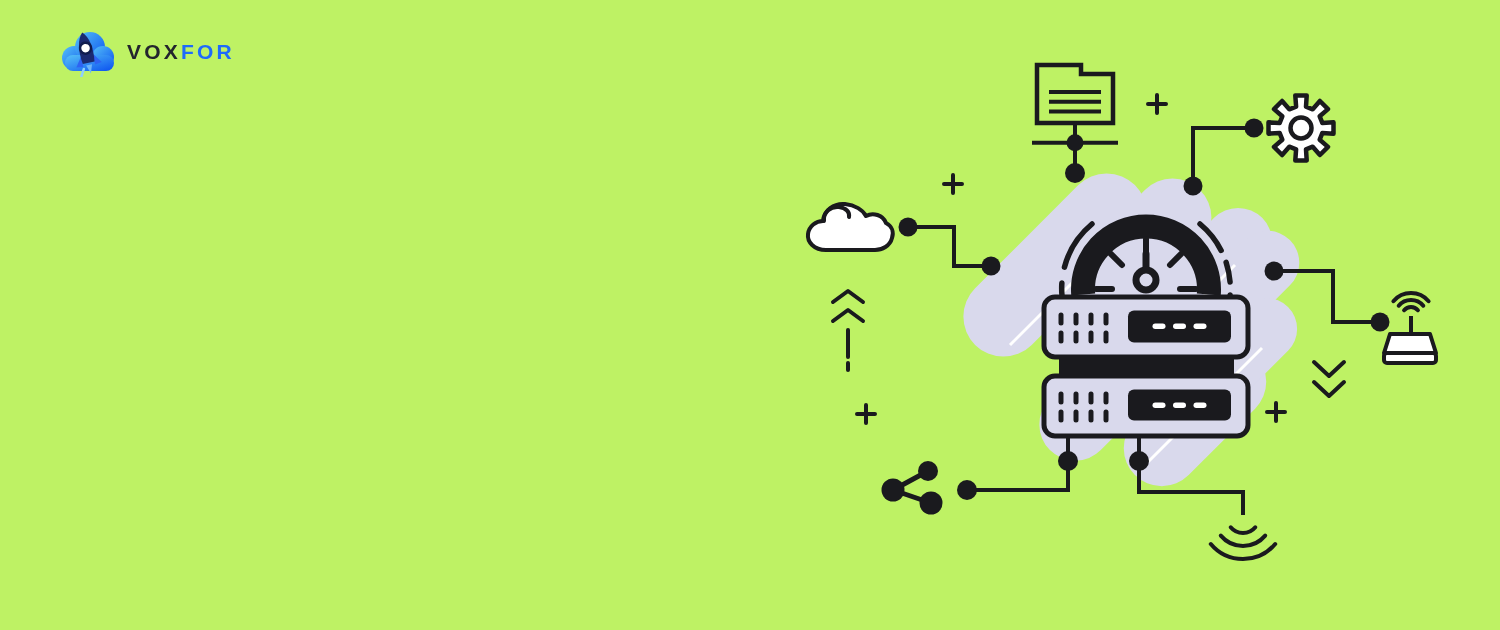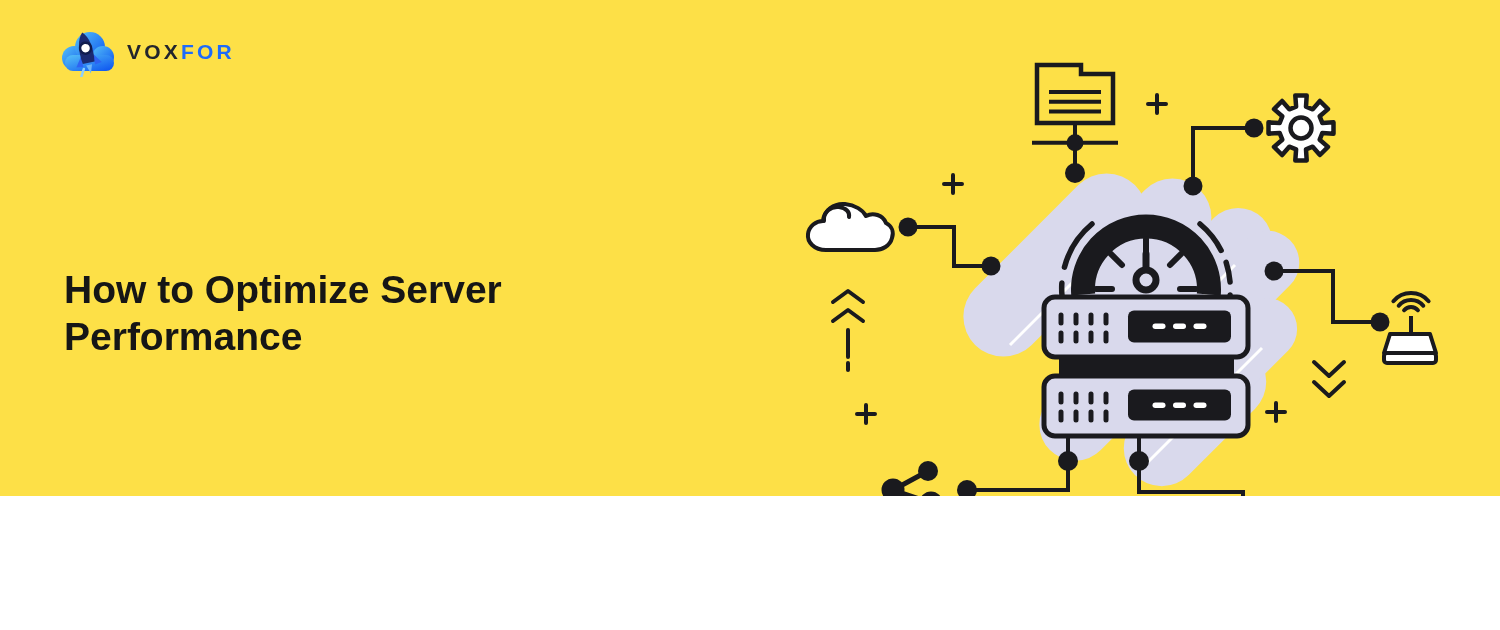--- a/index.html
+++ b/index.html
@@ -1,16 +1,16 @@
 <!DOCTYPE html>
 <html><head>
 <meta charset="utf-8">
 <style>
   html,body{margin:0;padding:0;background:#fff;}
-  .canvas{position:relative;width:1500px;height:496px;background:#fde047;overflow:hidden;
+  .canvas{position:relative;width:1500px;height:630px;background:#bef264;overflow:hidden;
           font-family:"Liberation Sans",sans-serif;}
   .logo{position:absolute;left:57px;top:25px;display:flex;align-items:center;gap:10px;}
   .logo-badge{width:60px;height:52px;display:block;}
   .logo-text{font-size:21px;font-weight:800;letter-spacing:3.2px;line-height:1;}
   .logo-text .vox{color:#23252d;}
   .logo-text .for{color:#1e6bfa;}
   .hero-title{position:absolute;left:64px;top:266px;width:540px;margin:0;
               font-size:39px;line-height:47px;font-weight:700;color:#161616;letter-spacing:0;}
   .illustration{position:absolute;left:790px;top:40px;width:670px;height:570px;}
   .ink-stroke{stroke:#1a1a1e;fill:none;}
@@ -39,21 +39,20 @@
         <path d="M36,30 L43,40 L36,41 Z" fill="#2e63f2"></path>
         <path d="M30,7 C36,13 38,24 36,38 L24,38 C22,24 24,13 30,7 Z" fill="#1b2a70"></path>
         <circle cx="30" cy="23" r="5.5" fill="#ffffff" stroke="#101c4e" stroke-width="2.5"></circle>
         <path d="M27,40 L30,49 L33,40 Z" fill="#6db5f8"></path>
         <path d="M24,43 L20,50" stroke="#8ed0fa" stroke-width="2.5" stroke-linecap="round" fill="none"></path>
       </g>
     </svg>
     <div class="logo-text"><span class="vox">VOX</span><span class="for">FOR</span></div>
   </header>
 
-  <h1 class="hero-title">How to Optimize Server Performance</h1>
 
   <svg class="illustration" viewBox="790 40 670 570" aria-hidden="true">
 
     <g fill="#d9d9ec">
       <rect x="1015" y="152" width="80" height="226" rx="40" transform="rotate(45 1055 265)"></rect>
       <rect x="1091" y="161" width="78" height="198" rx="39" transform="rotate(45 1130 260)"></rect>
       <rect x="1173" y="195" width="68" height="156" rx="34" transform="rotate(45 1207 273)"></rect>
       <rect x="1213" y="221.5" width="64" height="127" rx="32" transform="rotate(45 1245 285)"></rect>
       <rect x="1074" y="305" width="72" height="170" rx="36" transform="rotate(45 1110 390)"></rect>
       <rect x="1157" y="330" width="76" height="170" rx="38" transform="rotate(45 1195 415)"></rect>

